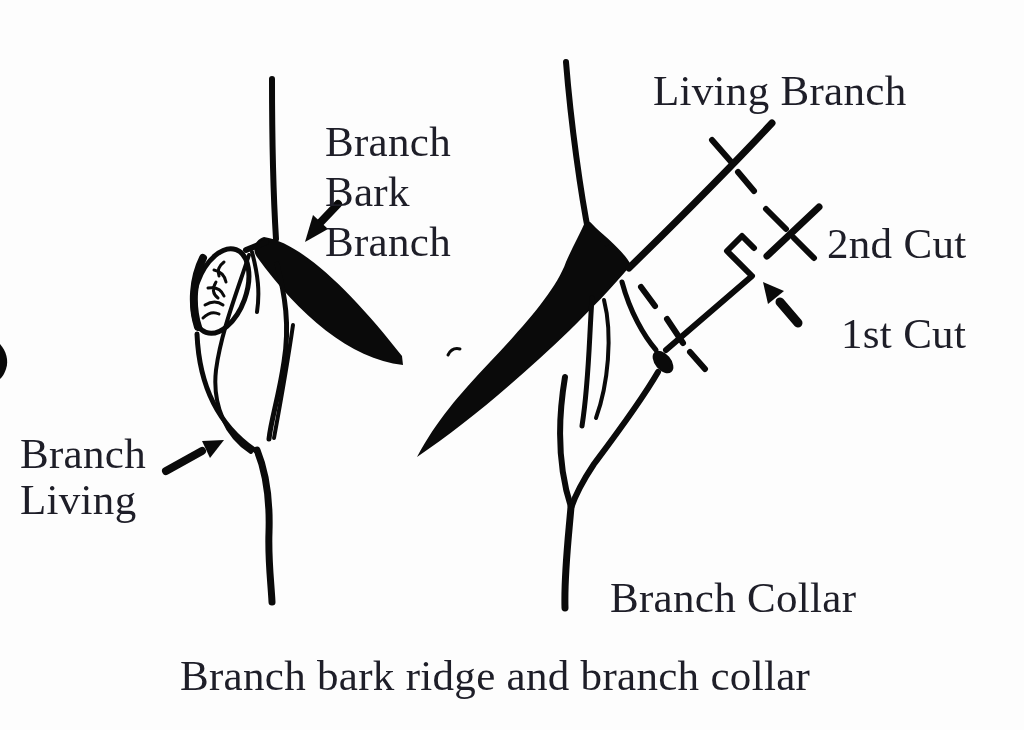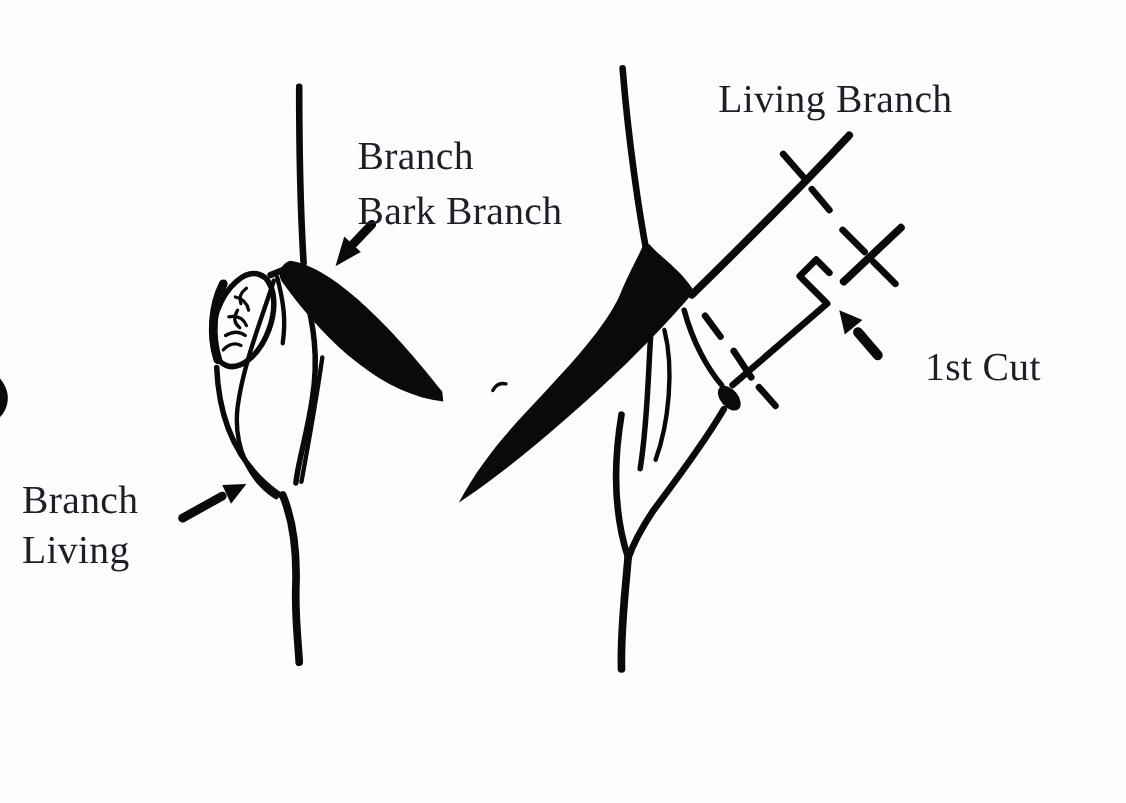--- a/index.html
+++ b/index.html
@@ -13,21 +13,21 @@
     width:1024px;height:730px;
     margin:0 auto;
     background:var(--color-background);
     overflow:hidden;
     font-family:"Liberation Serif", serif;
     color:var(--color-text);
   }
   svg.art{position:absolute;left:0;top:0;color:var(--color-ink);}
   .label{
     position:absolute;
-    font-size:36px;
+    font-size:43px;
     line-height:43px;
     white-space:nowrap;
     color:var(--color-text);
     letter-spacing:0.3px;
   }
   .label.centered{text-align:left;white-space:normal;}
   .label-bark-ridge{left:325px;top:117px;width:205px;line-height:50px;}
   .label-collar-left{left:20px;top:431px;width:150px;line-height:46px;}
   .label-living-branch{left:653px;top:69px;}
   .label-2nd-cut{left:827px;top:222px;}
@@ -120,19 +120,22 @@
     <div>Bark Branch</div>
   </div>
 
   <div class="label centered label-collar-left">
     <div>Branch</div>
     <div>Living</div>
   </div>
 
   <div class="label label-living-branch">Living Branch</div>
 
+  <div class="label label-2nd-cut">2nd Cut</div>
 
   <div class="label label-1st-cut">1st Cut</div>
 
 
+  <div class="label label-collar-right">Branch Collar</div>
 
+  <div class="label label-caption">Branch bark ridge and branch collar</div>
 
 </div>
 
 </body></html>

